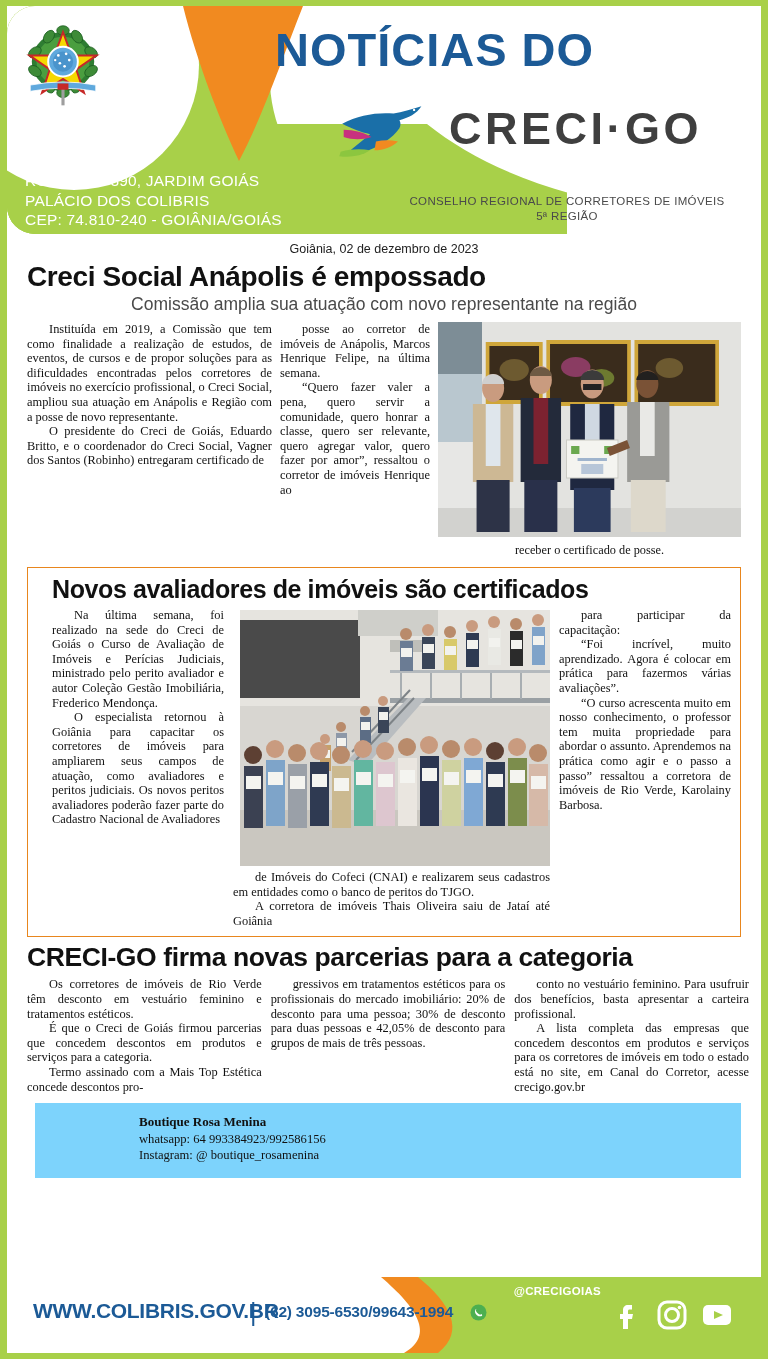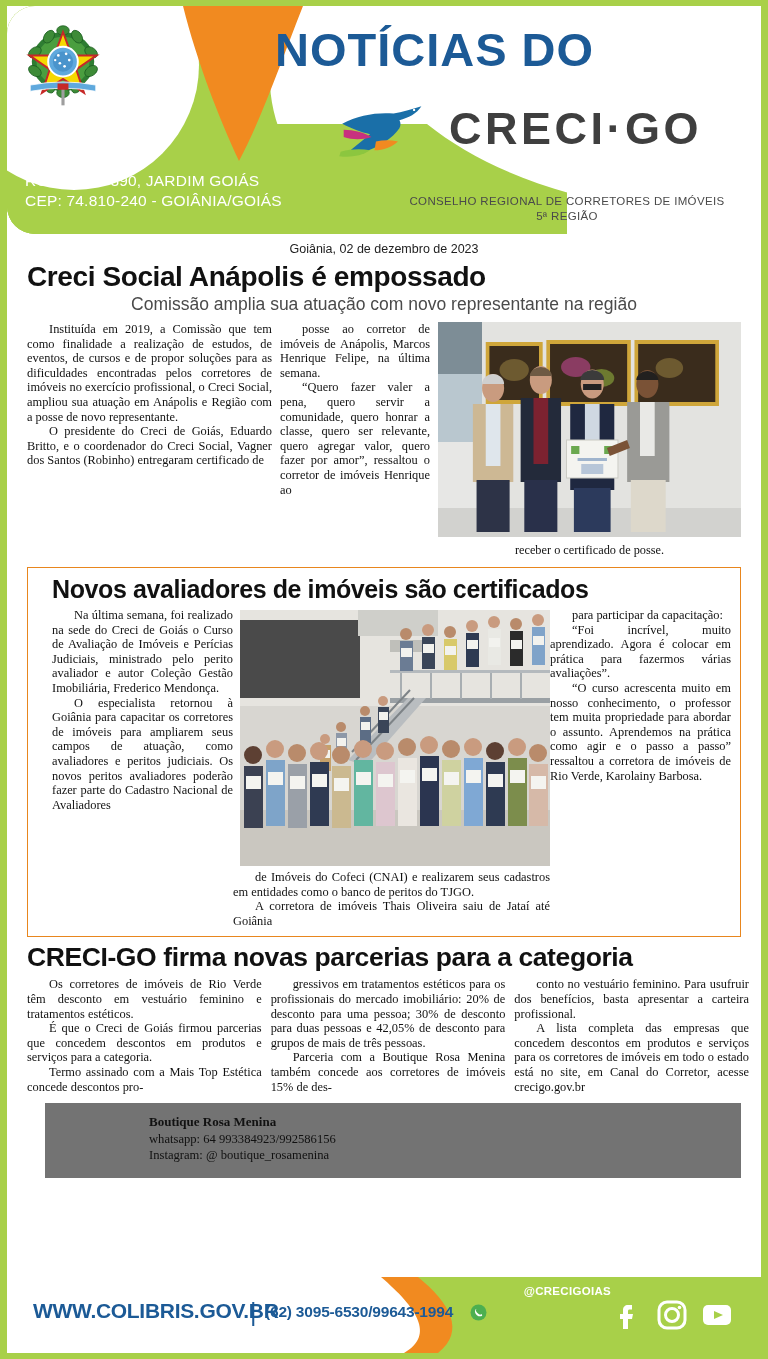--- a/index.html
+++ b/index.html
@@ -151,41 +151,42 @@
   
   .a2 {
     margin: 9px 20px 0 20px;
     border: 1.6px solid #e8861e;
     padding: 7px 9px 8px 24px;
   }
   .a2 .headline { font-size: 25px; margin-bottom: 4px; }
   .a2-grid {
     display: grid;
     grid-template-columns: 1fr 1fr 1fr;
+    column-gap: 9px;
     position: relative;
   }
   .a2-photo {
     float: right;
     width: 310px; height: 256px;
     margin: 2px 0 4px 7px;
   }
 
   
   .a3 { padding: 5px 12px 0 20px; }
   .a3 .headline { font-size: 26.5px; margin-bottom: 4px; }
   .a3-grid {
     display: grid;
     grid-template-columns: 1fr 1fr 1fr;
     column-gap: 9px;
   }
 
   
   .partners {
-    margin: 9px 20px 0 38px;
-    background: #737373;
+    margin: 9px 20px 0 28px;
+    background: #7dd3fc;
     padding: 11px 0 14px 0;
     display: flex;
   }
   .partner {
     font-family: "Liberation Serif", serif;
     font-size: 12.6px; line-height: 16.5px; color: #111;
   }
   .partner .pname { font-weight: bold; font-size: 13px; }
   .p1 { margin-left: 104px; width: 270px; }
   .p2 { width: 300px; }
@@ -226,21 +227,21 @@
   .ft-phone {
     position: absolute; left: 258px; top: 26px;
     font-size: 15.5px; font-weight: bold; color: #1c5a96;
     letter-spacing: -0.2px;
   }
   .ft-wa {
     position: absolute; left: 463px; top: 27px;
     width: 17px; height: 17px;
   }
   .ft-handle {
-    position: absolute; right: 150px; top: 8px;
+    position: absolute; right: 160px; top: 8px;
     font-size: 11.5px; font-weight: bold; color: #ffffff;
     letter-spacing: .3px;
   }
   .ft-socials {
     position: absolute; right: 28px; top: 22px;
     display: flex; gap: 13px; align-items: center;
   }
   .soc { width: 32px; height: 32px; }
 </style>
 </head>
@@ -302,20 +303,21 @@
       <div class="crecigo-word">CRECI·GO</div>
     </div>
 
     <div class="mh-subtitle">
       <div>CONSELHO REGIONAL DE CORRETORES DE IMÓVEIS</div>
       <div>5ª REGIÃO</div>
     </div>
 
     <div class="mh-address">
       <div>RUA 56, Nº 390,  JARDIM GOIÁS</div>
+      <div>PALÁCIO DOS COLIBRIS</div>
       <div>CEP: 74.810-240 - GOIÂNIA/GOIÁS</div>
     </div>
   </div>
 
   <div class="dateline">Goiânia, 02 de dezembro de 2023</div>
 
   <div class="a1">
     <div class="headline">Creci Social Anápolis é empossado</div>
     <div class="subhead">Comissão amplia sua atuação com novo representante na região</div>
 
@@ -577,21 +579,20 @@
   <div class="a3">
     <div class="headline">CRECI-GO firma novas parcerias para a categoria</div>
     <div class="a3-grid">
       <div class="body-col">
         <p>Os corretores de imóveis de Rio Verde têm desconto em vestuário feminino e tratamentos estéticos.</p>
         <p>É que o Creci de Goiás firmou parcerias que concedem descontos em produtos e serviços para a categoria.</p>
         <p>Termo assinado com a Mais Top Estética concede descontos pro-</p>
       </div>
       <div class="body-col">
         <p>gressivos em tratamentos estéticos para os profissionais do mercado imobiliário: 20% de desconto para uma pessoa; 30% de desconto para duas pessoas e 42,05% de desconto para grupos de mais de três pessoas.</p>
-        <p>Parceria com a Boutique Rosa Menina também concede aos corretores de imóveis 15% de des-</p>
       </div>
       <div class="body-col">
         <p>conto no vestuário feminino. Para usufruir dos benefícios, basta apresentar a carteira profissional.</p>
         <p>A lista completa das empresas que concedem descontos em produtos e serviços para os corretores de imóveis em todo o estado está no site, em Canal do Corretor, acesse crecigo.gov.br</p>
       </div>
     </div>
   </div>
 
   <div class="partners">
     <div class="partner p1">

